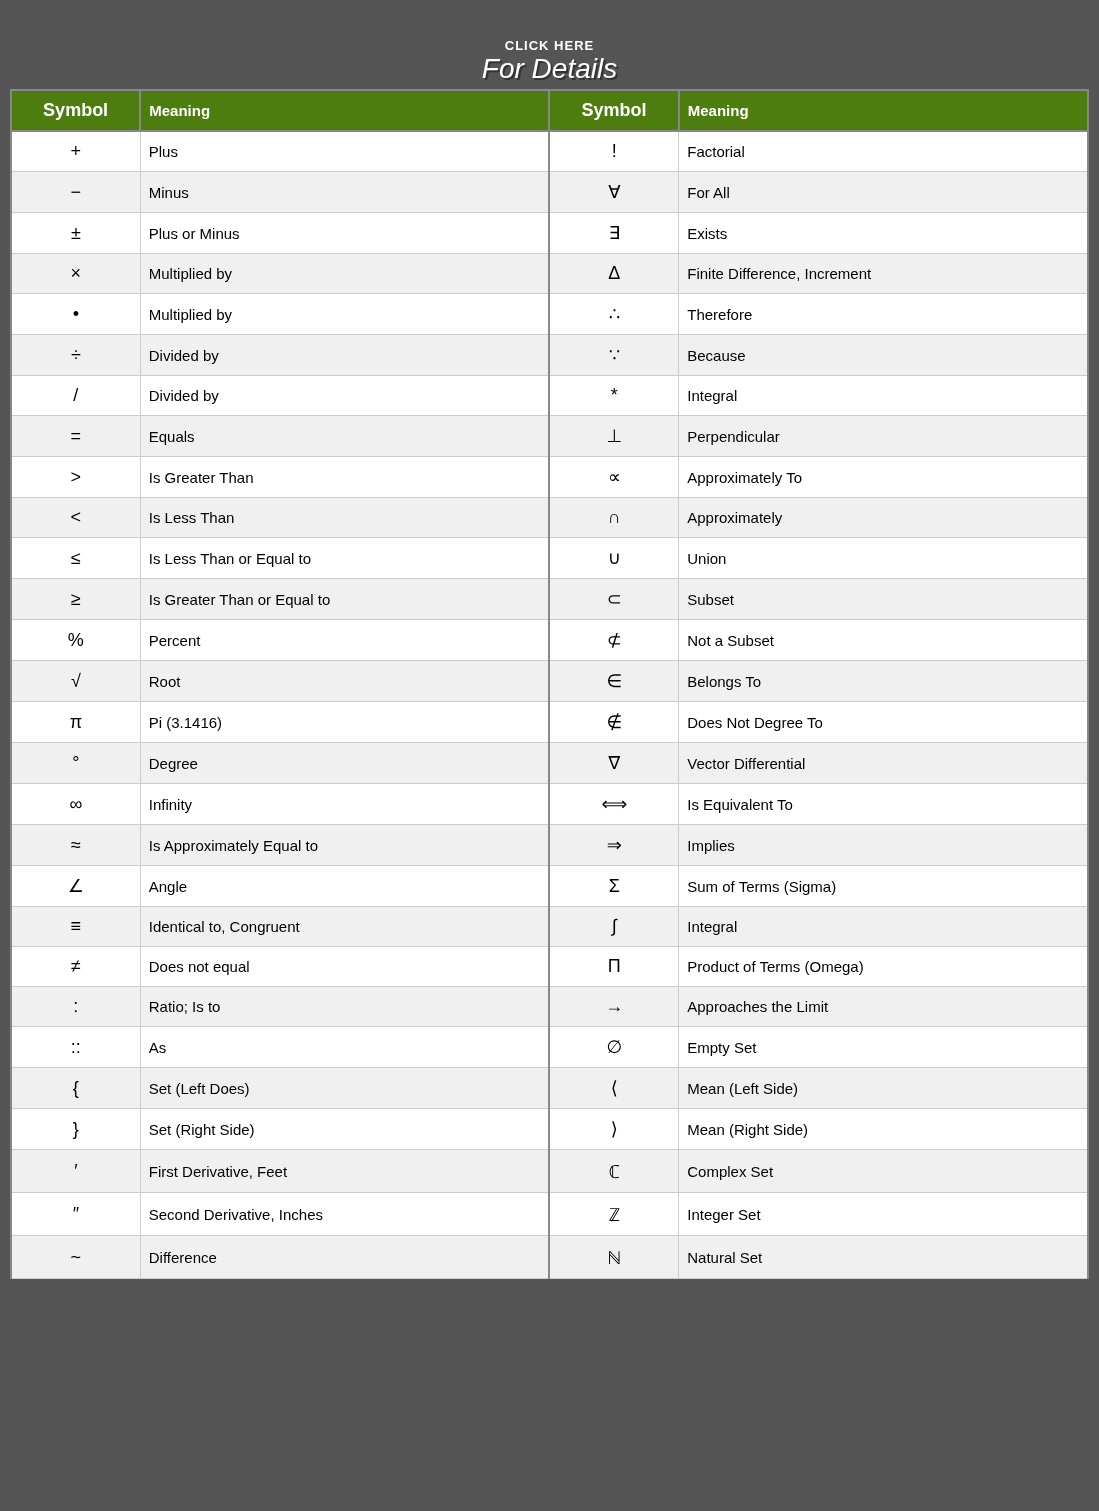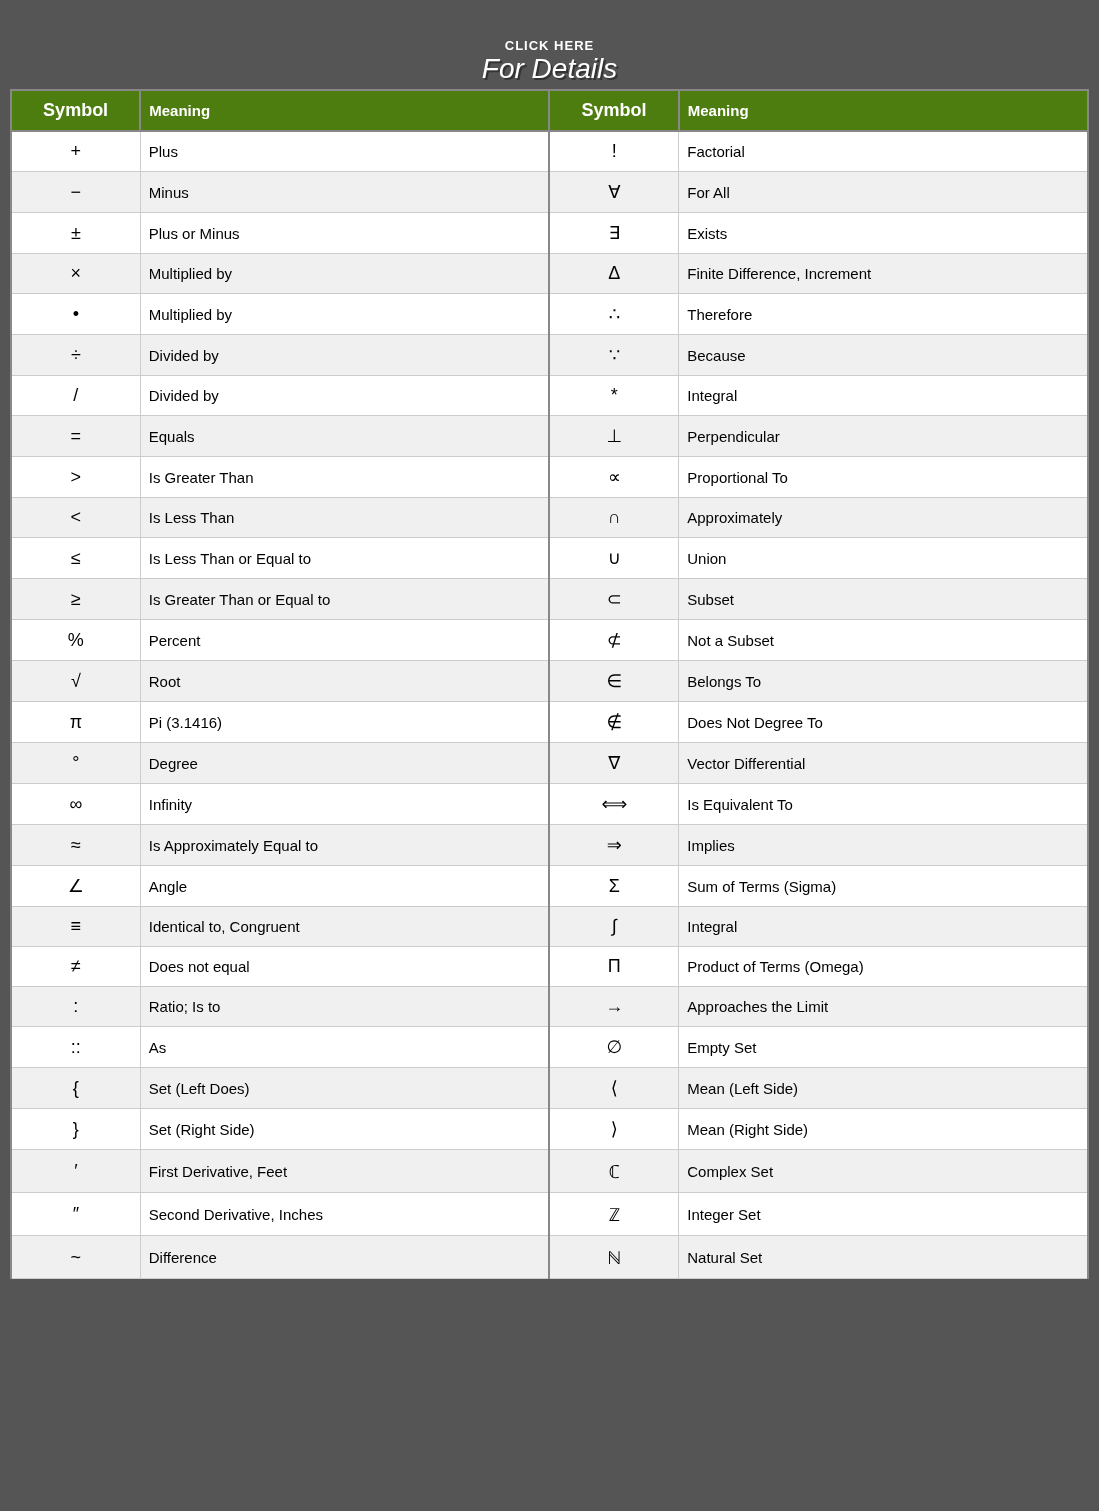--- a/index.html
+++ b/index.html
@@ -156,21 +156,21 @@
         <tr>
           <td class="sym-col">=</td>
           <td class="mean-col">Equals</td>
           <td class="sym-col2">⊥</td>
           <td class="mean-col2">Perpendicular</td>
         </tr>
         <tr>
           <td class="sym-col">&gt;</td>
           <td class="mean-col">Is Greater Than</td>
           <td class="sym-col2">∝</td>
-          <td class="mean-col2">Proportional To</td>
+          <td class="mean-col2">Approximately To</td>
         </tr>
         <tr>
           <td class="sym-col">&lt;</td>
           <td class="mean-col">Is Less Than</td>
           <td class="sym-col2">∩</td>
           <td class="mean-col2">Approximately</td>
         </tr>
         <tr>
           <td class="sym-col">≤</td>
           <td class="mean-col">Is Less Than or Equal to</td>

